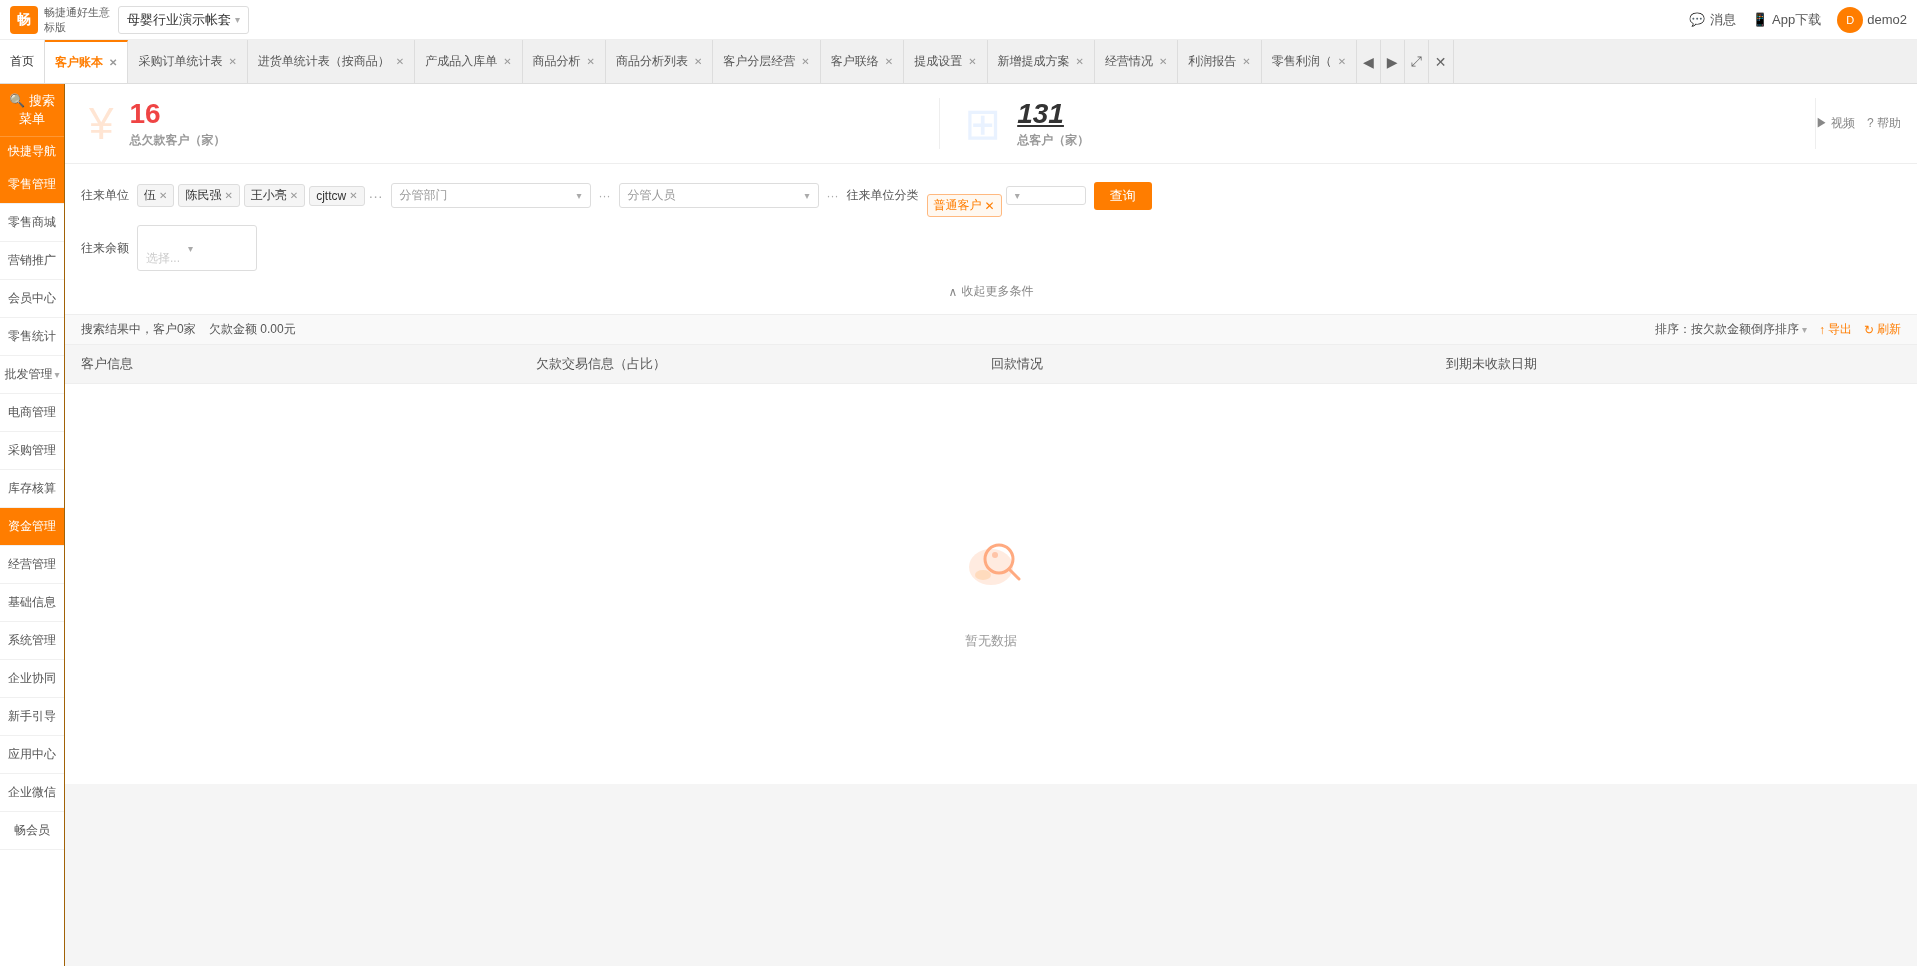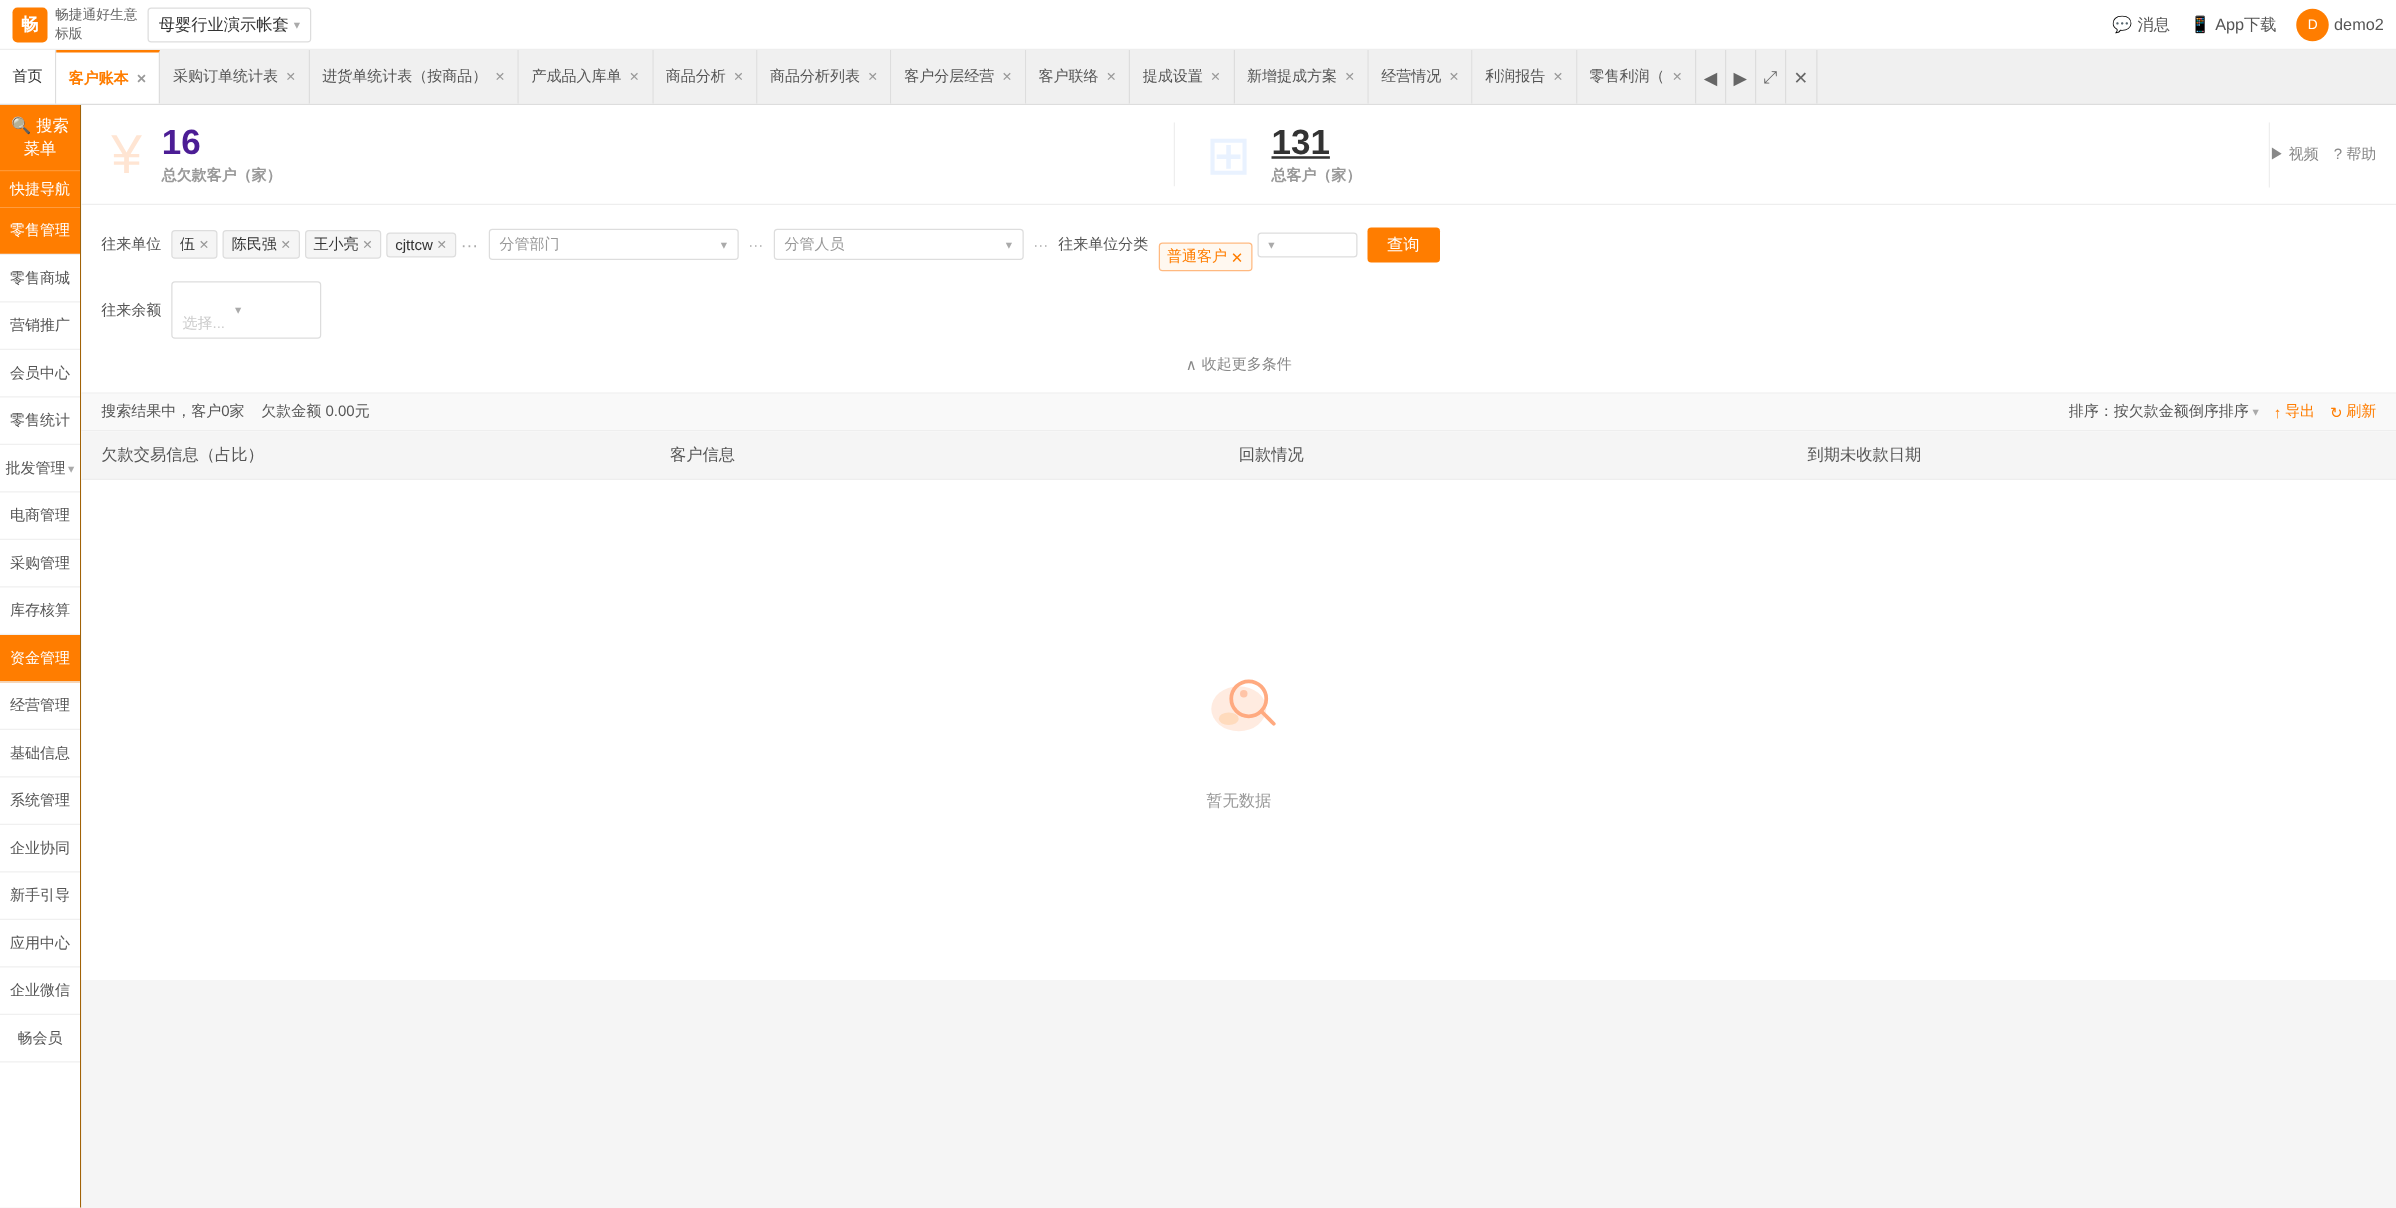--- a/index.html
+++ b/index.html
@@ -115,22 +115,22 @@
     .stat-block {
       flex: 1;
       display: flex;
       align-items: center;
       padding: 0 24px;
       border-right: 1px solid #eee;
       gap: 16px;
     }
     .stat-info { display: flex; flex-direction: column; }
     .stat-value { font-size: 28px; font-weight: bold; }
-    .stat-value.red { color: #4c1d95; }
-    .stat-value.dark { color: #333; text-decoration: underline; }
+    .stat-value.red { color: #ef4444; }
+    .stat-value.dark { color: #333; text-decoration: underline; font-style: italic; }
     .stat-label { font-size: 12px; color: #999; margin-top: 2px; font-weight: bold; }
     .stat-extra { margin-left: auto; display: flex; gap: 12px; font-size: 12px; color: #888; cursor: pointer; }
 
     
     .filter-area {
       background: #fff;
       padding: 10px 16px;
       border-bottom: 1px solid #eee;
     }
     .filter-row { display: flex; align-items: center; gap: 8px; margin-bottom: 8px; flex-wrap: wrap; }
@@ -478,22 +478,22 @@
         </div>
         <div class="action-btn">
           <span>↻</span>
           <span>刷新</span>
         </div>
       </div>
     </div>
 
     <div class="data-table">
       <div class="table-header">
+        <div>客户信息</div>
         <div>欠款交易信息（占比）</div>
-        <div>客户信息</div>
         <div>回款情况</div>
         <div>到期未收款日期</div>
       </div>
       <div class="table-body">
         <div class="empty-state">
           <div class="empty-icon" style="font-size:40px;background:none;width:90px;height:90px;">
 
             <svg width="80" height="80" viewBox="0 0 80 80" fill="none" xmlns="http://www.w3.org/2000/svg">
               <ellipse cx="40" cy="44" rx="22" ry="18" fill="#ffddcc" opacity="0.6"></ellipse>
               <circle cx="48" cy="36" r="14" fill="none" stroke="#ffaa80" stroke-width="3"></circle>

